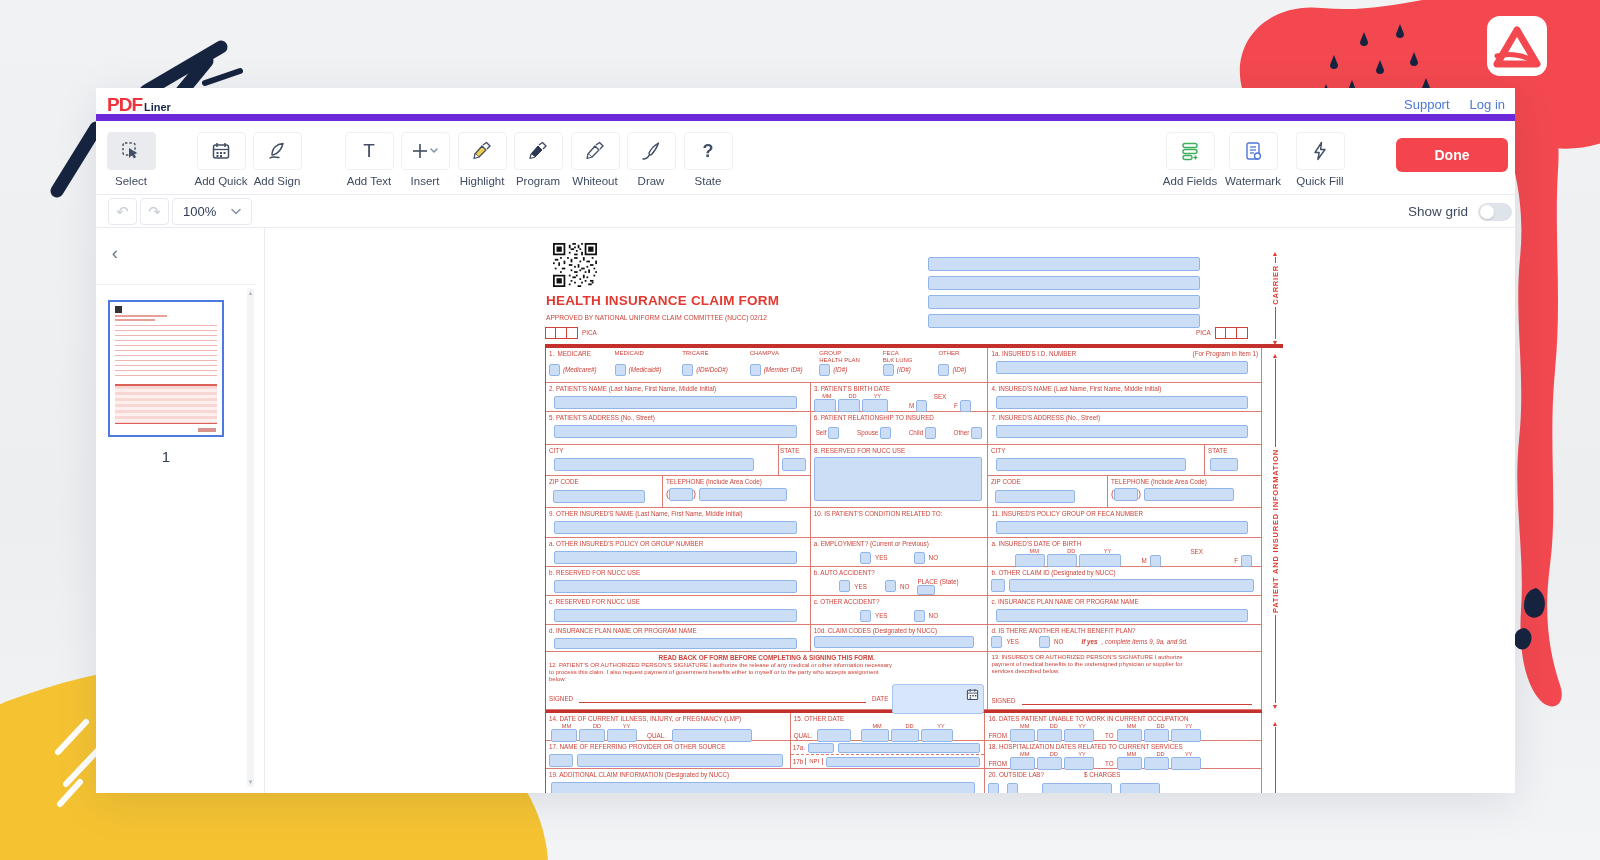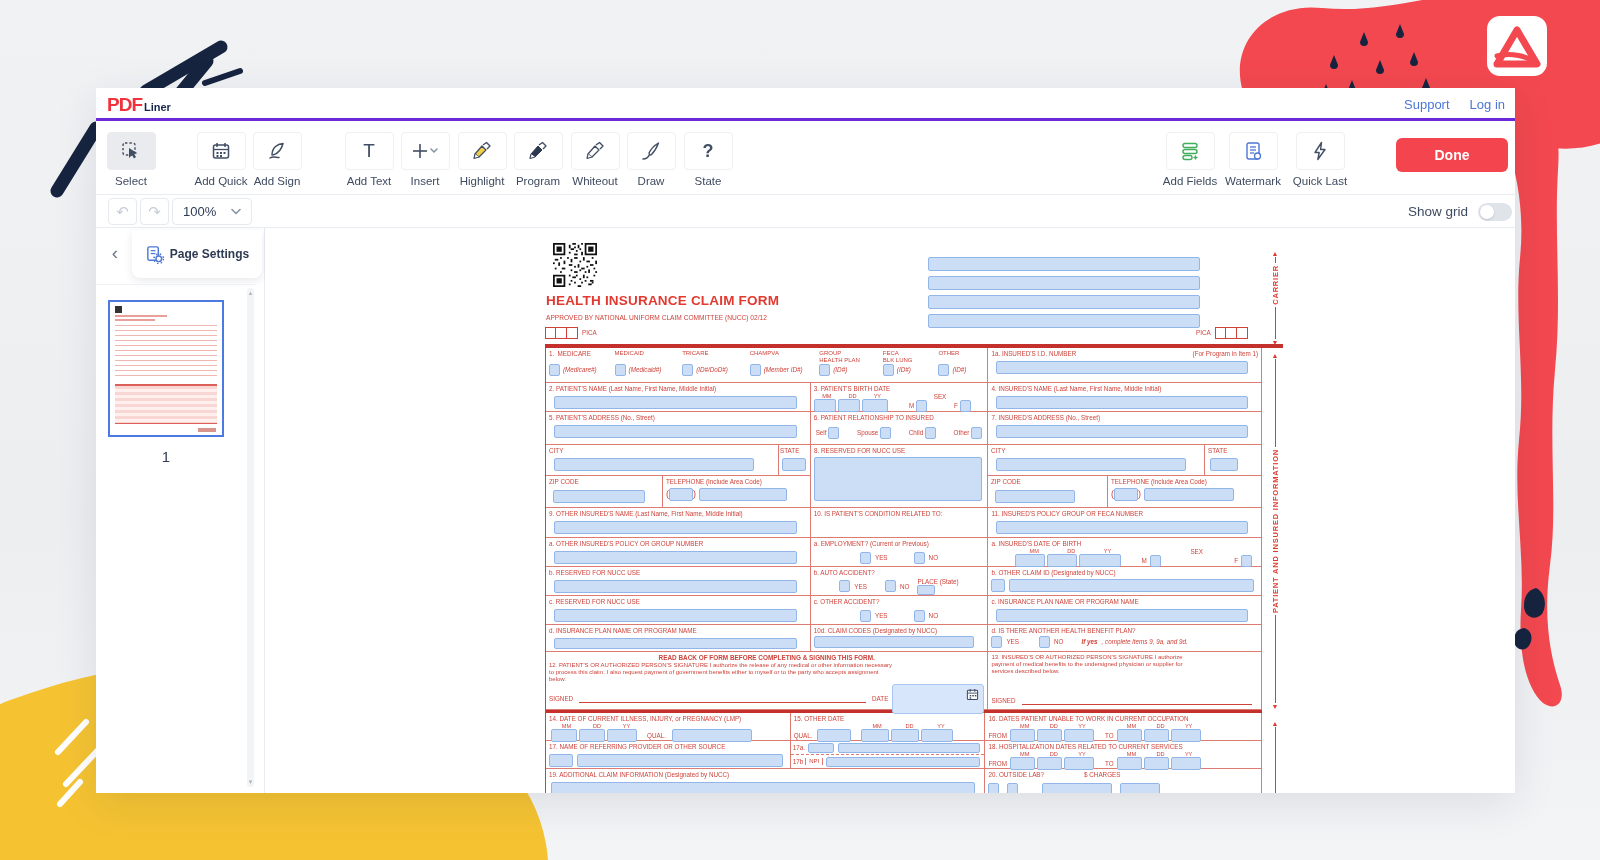--- a/index.html
+++ b/index.html
@@ -5,21 +5,21 @@
   * { margin:0; padding:0; box-sizing:border-box; }
   html,body { width:1600px; height:860px; overflow:hidden; }
   body { font-family:"Liberation Sans",sans-serif; background:linear-gradient(180deg,#f1f2f4 0%,#eceef0 60%,#f3f4f6 100%); position:relative; }
   svg { display:block; }
   .deco { position:absolute; inset:0; z-index:0; pointer-events:none; }
 
   
   .app { position:absolute; left:96px; top:88px; width:1419px; height:705px; background:#fff; z-index:2; box-shadow:0 10px 40px rgba(25,35,65,.10); }
 
   
-  .hdr { position:absolute; left:0; top:0; right:0; height:33px; border-bottom:3px solid #6d28d9; }
+  .hdr { position:absolute; left:0; top:0; right:0; height:33px; border-bottom:7px solid #6d28d9; }
   .logo { position:absolute; left:11px; top:6px; display:flex; align-items:baseline; cursor:pointer; }
   .logo .pdf { color:#f0323c; font-weight:bold; font-size:19px; letter-spacing:-1px; }
   .logo .liner { color:#15254c; font-weight:bold; font-size:11px; margin-left:2px; }
   .search { position:absolute; left:84px; top:2px; width:360px; height:29px; border:1px solid #e4e7ec; border-radius:4px; display:flex; align-items:center; background:#fff; }
   .search input { flex:1; border:none; outline:none; font-size:13.5px; color:#3a4354; padding:0 8px 0 12px; font-family:inherit; background:transparent; }
   .search input::placeholder { color:#aab3c2; }
   .search .sic { margin-right:10px; }
   .doctitle { position:absolute; left:762px; top:4px; height:25px; border:1px solid #dfe3e9; border-radius:4px; font-size:12px; font-weight:bold; color:#2e3b55; display:flex; align-items:center; padding:0 12px; }
   .hlinks { position:absolute; right:10px; top:0; height:33px; display:flex; align-items:center; gap:20px; font-size:13px; color:#4d77d6; }
   .hlinks span { cursor:pointer; }
@@ -282,21 +282,21 @@
           </svg>
         </div>
       <div class="tlab">Watermark</div>
     </div>
     <div class="tool" style="left:1174px">
       <div class="tbox">
           <svg width="22" height="22" viewBox="0 0 22 22">
             <path d="M12.5 2.5 L6 12.5 L10.2 12.5 L8.8 19.5 L16 9.5 L11.6 9.5 Z" fill="none" stroke="#424e63" stroke-width="1.4" stroke-linejoin="round"></path>
           </svg>
         </div>
-      <div class="tlab">Quick Last</div>
+      <div class="tlab">Quick Fill</div>
     </div>
     <div class="done">Done</div>
   </div>
 
   <div class="sbar">
     <div class="ubox" style="left:12px">↶</div>
     <div class="ubox" style="left:44px">↷</div>
     <div class="zsel">
       <span>100%</span>
       <svg width="10" height="7" viewBox="0 0 10 7">
@@ -308,30 +308,20 @@
       <div class="tgl">
           <i></i>
         </div>
     </div>
   </div>
 
   <div class="bd">
 
     <div class="side">
       <div class="collapse">‹</div>
-      <div class="pset">
-        <svg width="19" height="19" viewBox="0 0 20 20">
-            <rect x="3" y="2" width="11" height="14" rx="1.5" fill="none" stroke="#4d77d6" stroke-width="1.5"></rect>
-            <line x1="6" y1="6" x2="11" y2="6" stroke="#4d77d6" stroke-width="1.3"></line>
-            <line x1="6" y1="9" x2="11" y2="9" stroke="#4d77d6" stroke-width="1.3"></line>
-            <circle cx="14.5" cy="14.5" r="3" fill="#fff" stroke="#4d77d6" stroke-width="1.5"></circle>
-            <circle cx="14.5" cy="14.5" r="5" fill="none" stroke="#4d77d6" stroke-width="1.6" stroke-dasharray="1.6 2.4"></circle>
-          </svg>
-        <span>Page Settings</span>
-      </div>
       <div class="sdiv"></div>
       <div class="thumbwrap">
         <div class="th-qr"></div>
         <div class="th-l1"></div>
         <div class="th-l2"></div>
         <div class="th-lines"></div>
         <div class="th-table"></div>
         <div class="th-sig"></div>
       </div>
       <div class="pnum">1</div>

